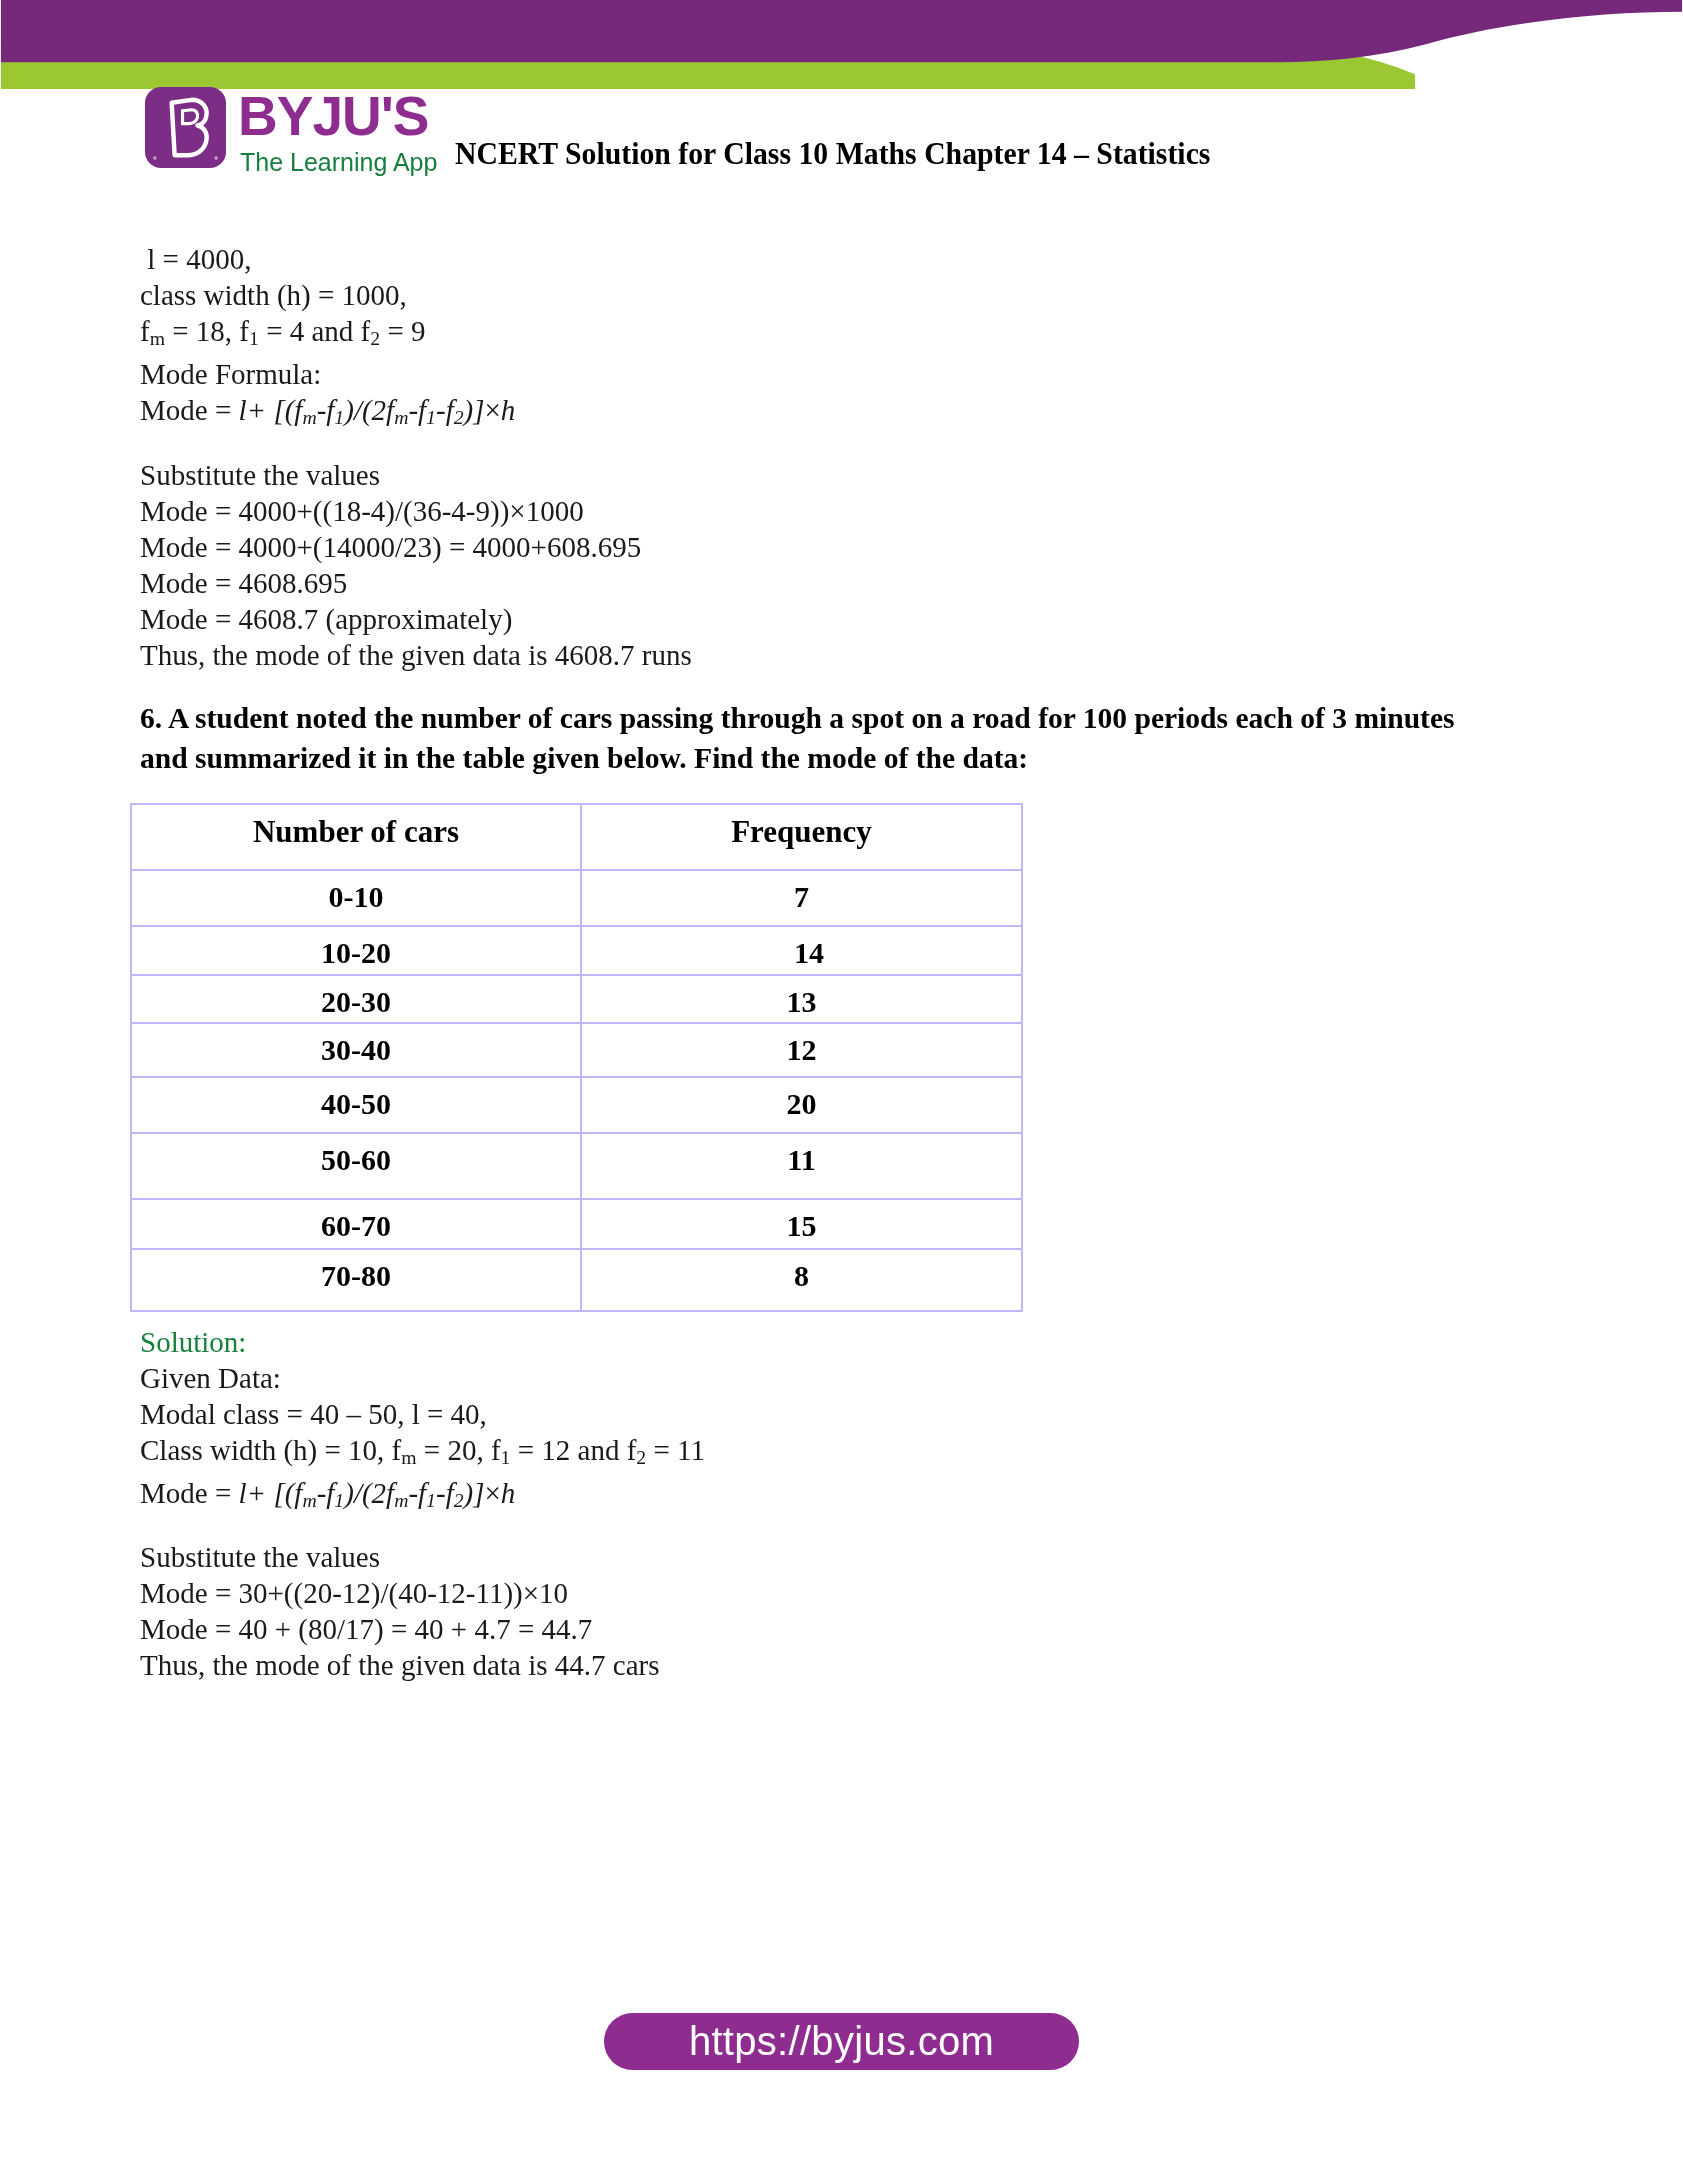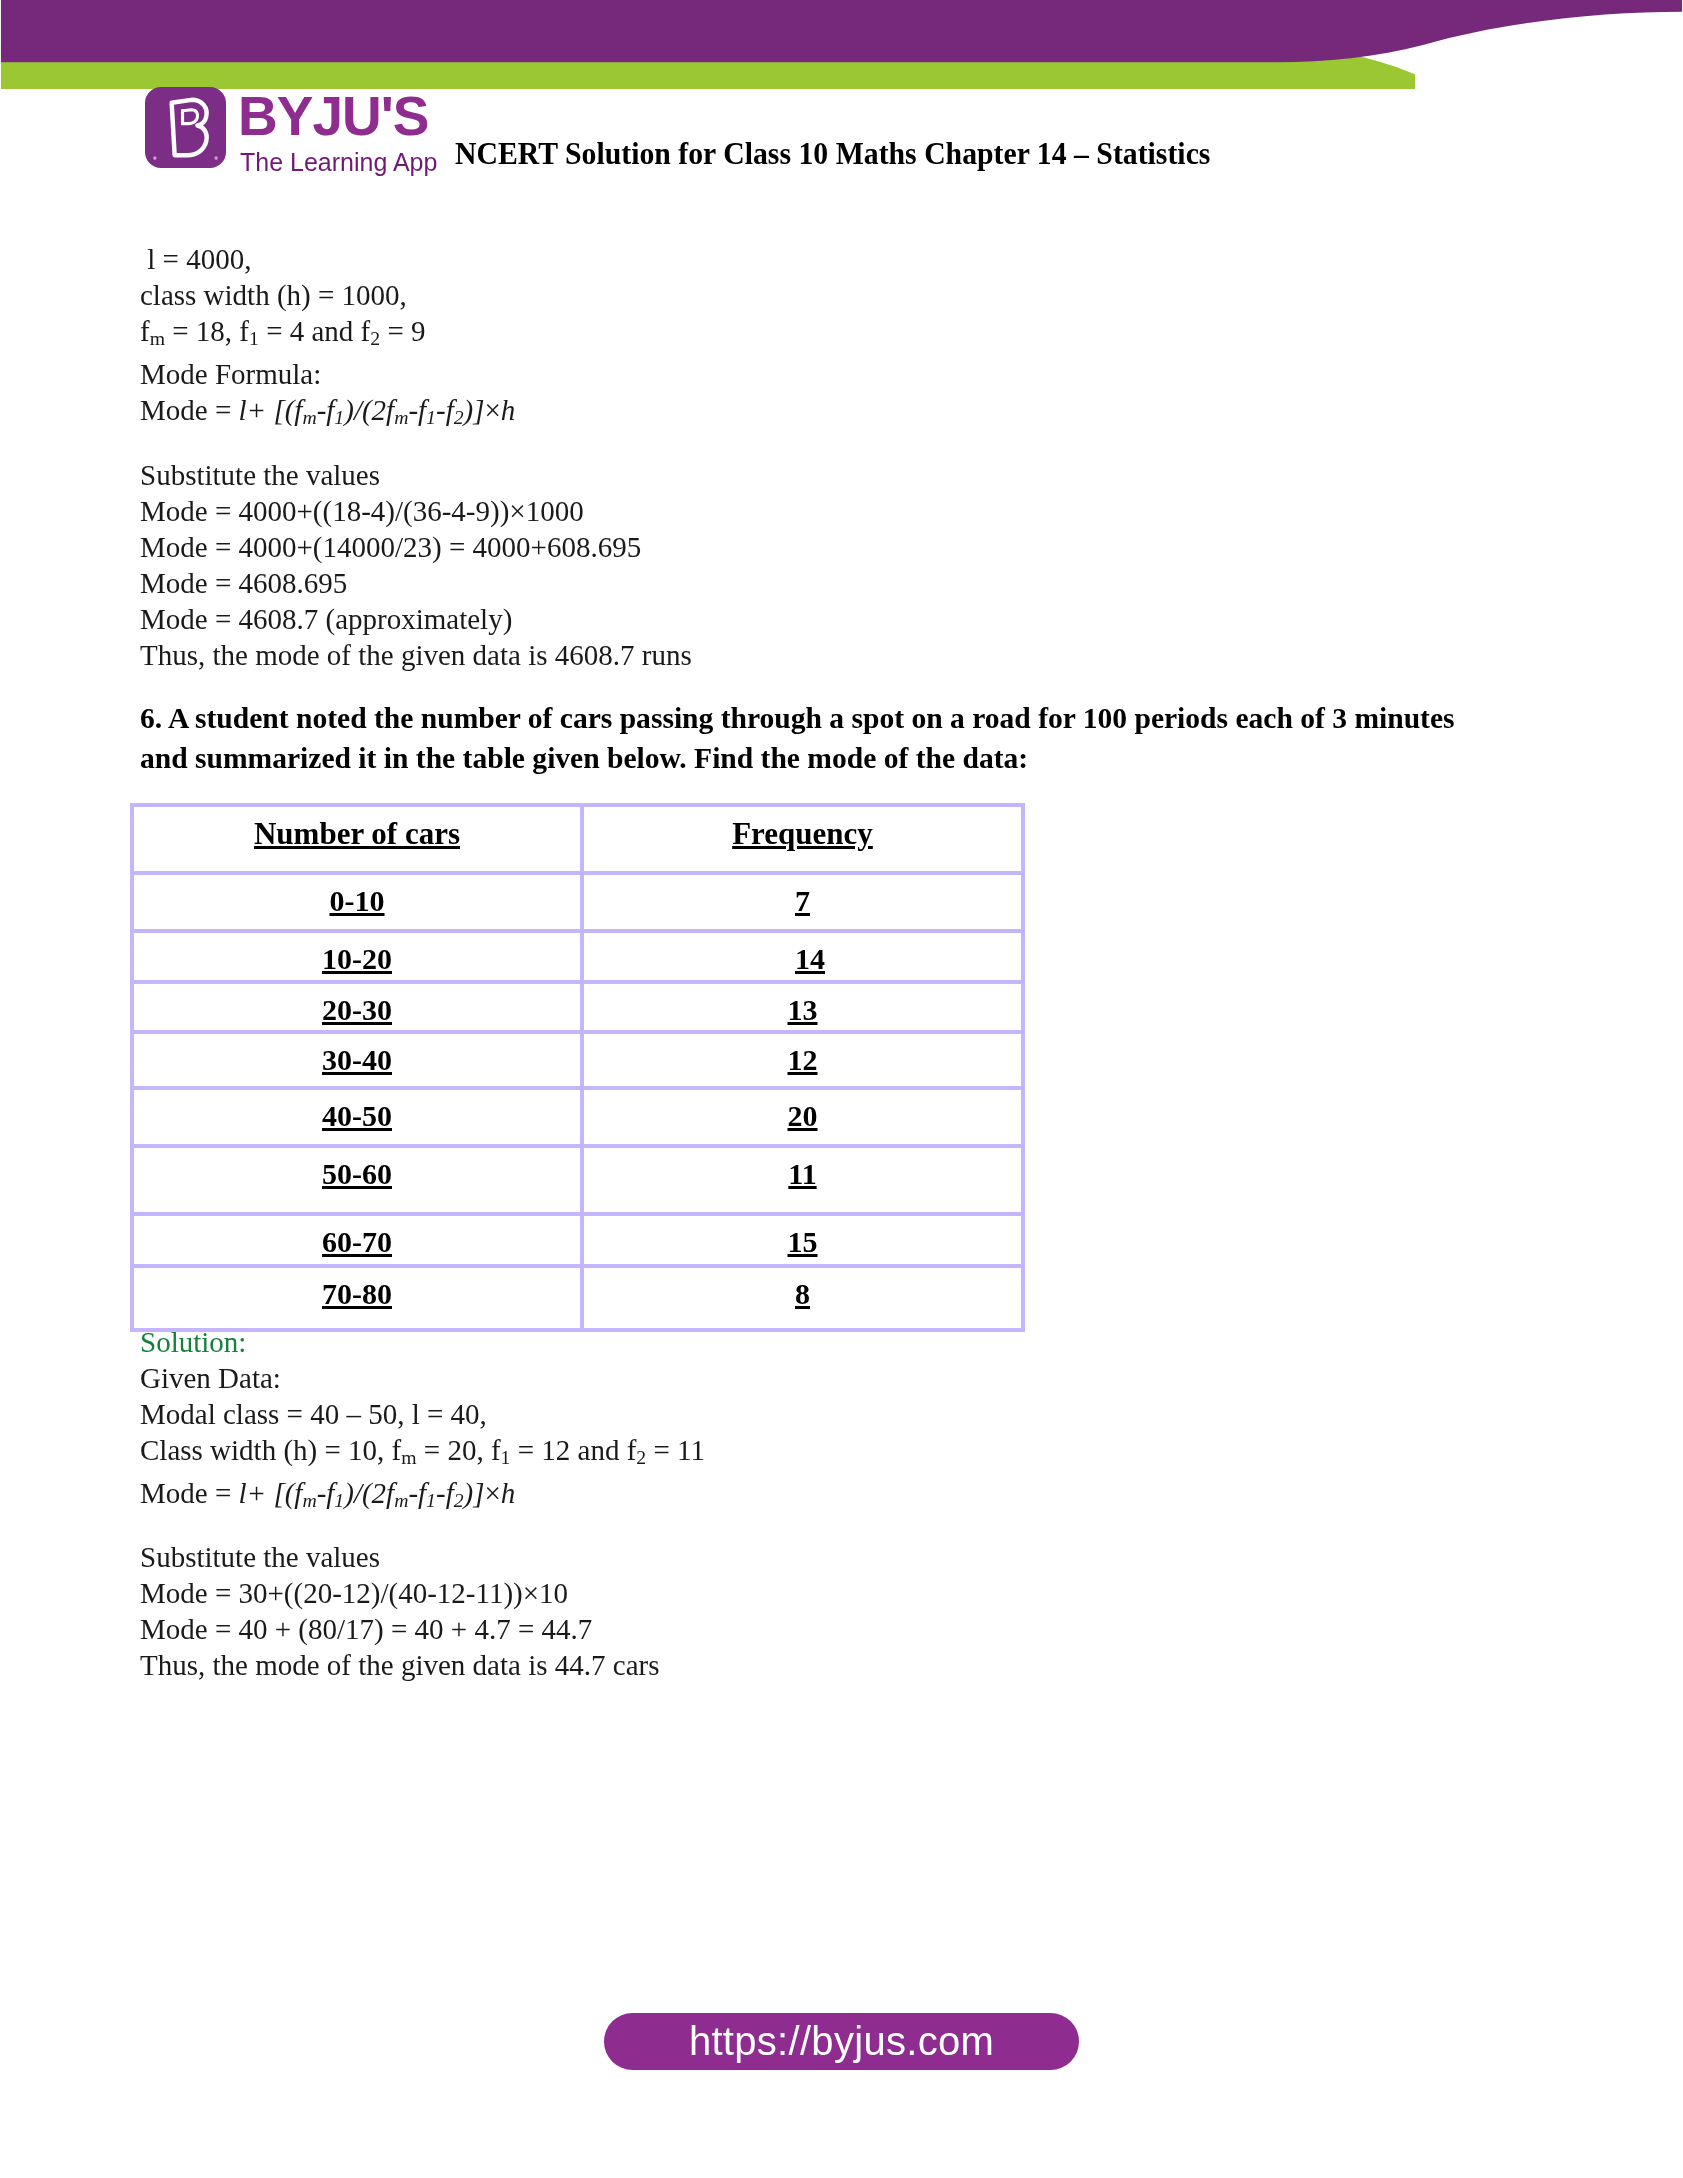--- a/index.html
+++ b/index.html
@@ -51,21 +51,21 @@
     letter-spacing: -1px;
     color: #8E2C90;
     line-height: 1;
   }
   #logo-tagline {
     position: absolute;
     left: 95px;
     top: 63px;
     font-family: "Liberation Sans", "DejaVu Sans", sans-serif;
     font-size: 25px;
-    color: #701a75;
+    color: #15803d;
     line-height: 1;
     letter-spacing: 0px;
   }
 
   
   #page-title {
     position: absolute;
     left: 455px;
     top: 135px;
     font-family: "Liberation Serif", "DejaVu Serif", serif;
@@ -114,28 +114,27 @@
   #freq-table {
     position: absolute;
     left: 130px;
     top: 803px;
     width: 891px;
     border-collapse: collapse;
     table-layout: fixed;
     font-family: "Liberation Serif", "DejaVu Serif", serif;
   }
   #freq-table td, #freq-table th {
-    border: 4px solid #c4b5fd;
+    border: 2px solid #c4b5fd;
     text-align: center;
     vertical-align: top;
     padding-top: 9px;
     font-weight: bold;
     font-size: 30px;
     color: #000000;
-    text-decoration: underline;
   }
   #freq-table th { font-size: 31px; }
   #freq-table col.c1 { width: 450px; }
   #freq-table col.c2 { width: 441px; }
 
   
   #footer-link {
     position: absolute;
     left: 604px;
     top: 2013px;

